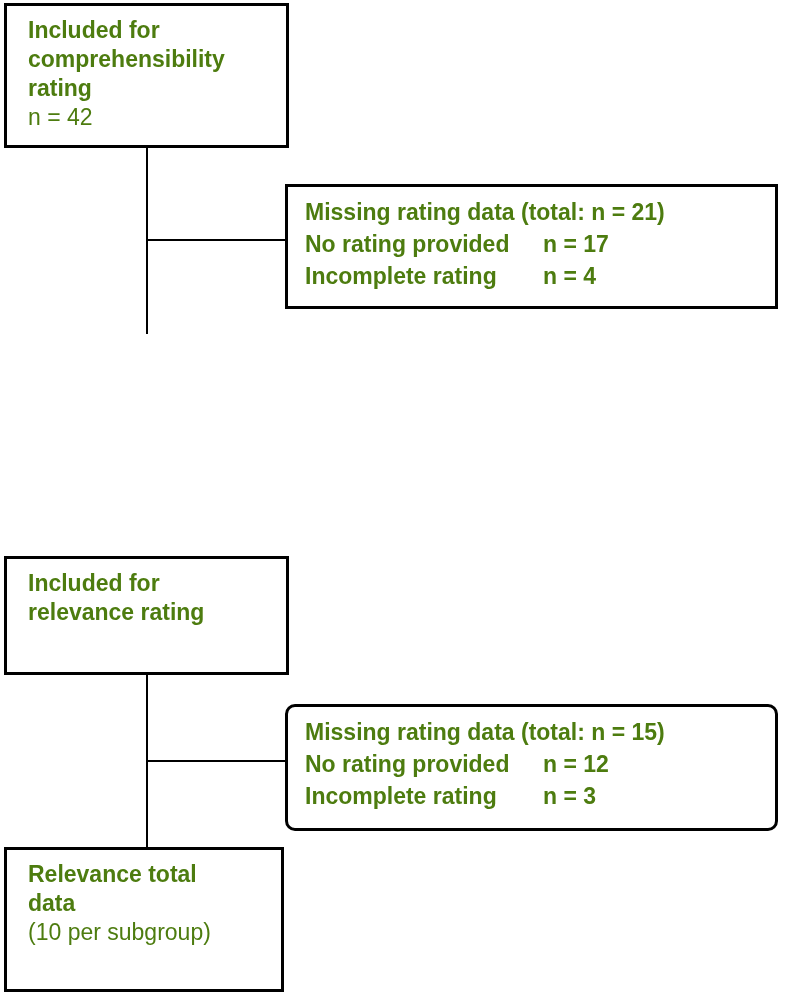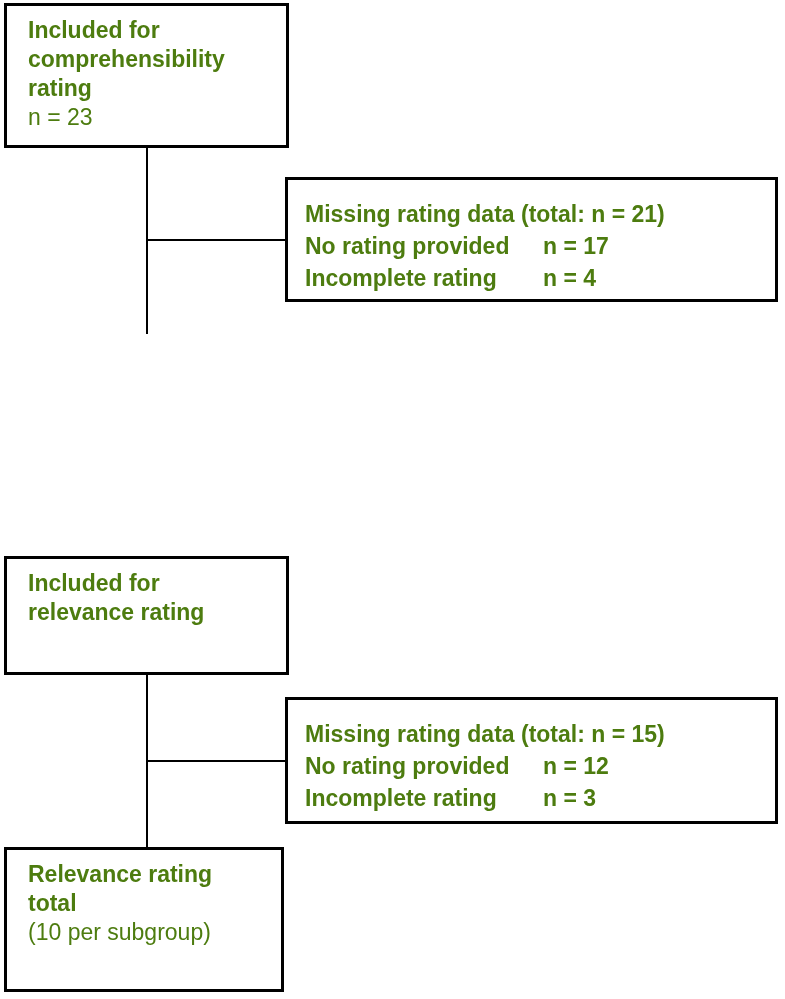--- a/index.html
+++ b/index.html
@@ -21,23 +21,24 @@
     border: 3px solid #000000;
     background: #ffffff;
     box-sizing: border-box;
   }
   .box-left {
     padding: 10px 8px 0 21px;
     font-size: 23px;
     line-height: 29px;
   }
   .box-right {
-    padding: 18px 10px 0 17px;
+    padding: 9px 10px 0 17px;
     font-size: 23px;
     line-height: 32px;
+    margin-top: 7px;
   }
   .box-title {
     font-weight: bold;
   }
   .title-narrow-230 { max-width: 232px; }
   .title-narrow-200 { max-width: 205px; }
   .note-line { font-weight: normal; }
   .row {
     display: flex;
     font-weight: bold;
@@ -48,36 +49,36 @@
   }
   .connector {
     position: absolute;
     background: #000000;
   }
   
   #box-included-1 { left: 4px;   top: 3px;   width: 285px; height: 145px; }
   #box-missing-1  { left: 285px; top: 177px; width: 493px; height: 125px; }
   #box-result-1   { left: 4px;   top: 334px; width: 283px; height: 121px; }
   #box-included-2 { left: 4px;   top: 556px; width: 285px; height: 119px; }
-  #box-missing-2  { left: 285px; top: 697px; width: 493px; height: 127px; }
+  #box-missing-2  { left: 285px; top: 697px; width: 493px; height: 127px; border-radius: 10px; }
   #box-result-2   { left: 4px;   top: 847px; width: 280px; height: 145px; }
   
   #vline-1 { left: 146px; top: 148px; width: 2px;   height: 186px; }
   #hline-1 { left: 147px; top: 239px; width: 138px; height: 2px;   }
   #vline-2 { left: 146px; top: 675px; width: 2px;   height: 172px; }
   #hline-2 { left: 147px; top: 760px; width: 138px; height: 2px;   }
 </style>
 </head>
 <body>
 
 <div id="canvas">
 
   <div class="box box-left" id="box-included-1">
     <div class="box-title title-narrow-230">Included for comprehensibility rating</div>
-    <div class="note-line">n = 23</div>
+    <div class="note-line">n = 42</div>
   </div>
 
   <div class="connector" id="vline-1"></div>
   <div class="connector" id="hline-1"></div>
 
   <div class="box box-right" id="box-missing-1">
     <div class="box-title">Missing rating data (total: n = 21)</div>
     <div class="row">
       <span class="row-label">No rating provided</span>
       <span class="row-value">n = 17</span>
@@ -102,17 +103,17 @@
       <span class="row-label">No rating provided</span>
       <span class="row-value">n = 12</span>
     </div>
     <div class="row">
       <span class="row-label">Incomplete rating</span>
       <span class="row-value">n = 3</span>
     </div>
   </div>
 
   <div class="box box-left" id="box-result-2">
-    <div class="box-title title-narrow-200">Relevance rating total</div>
+    <div class="box-title title-narrow-200">Relevance total data</div>
     <div class="note-line">(10 per subgroup)</div>
   </div>
 
 </div>
 
 </body></html>

